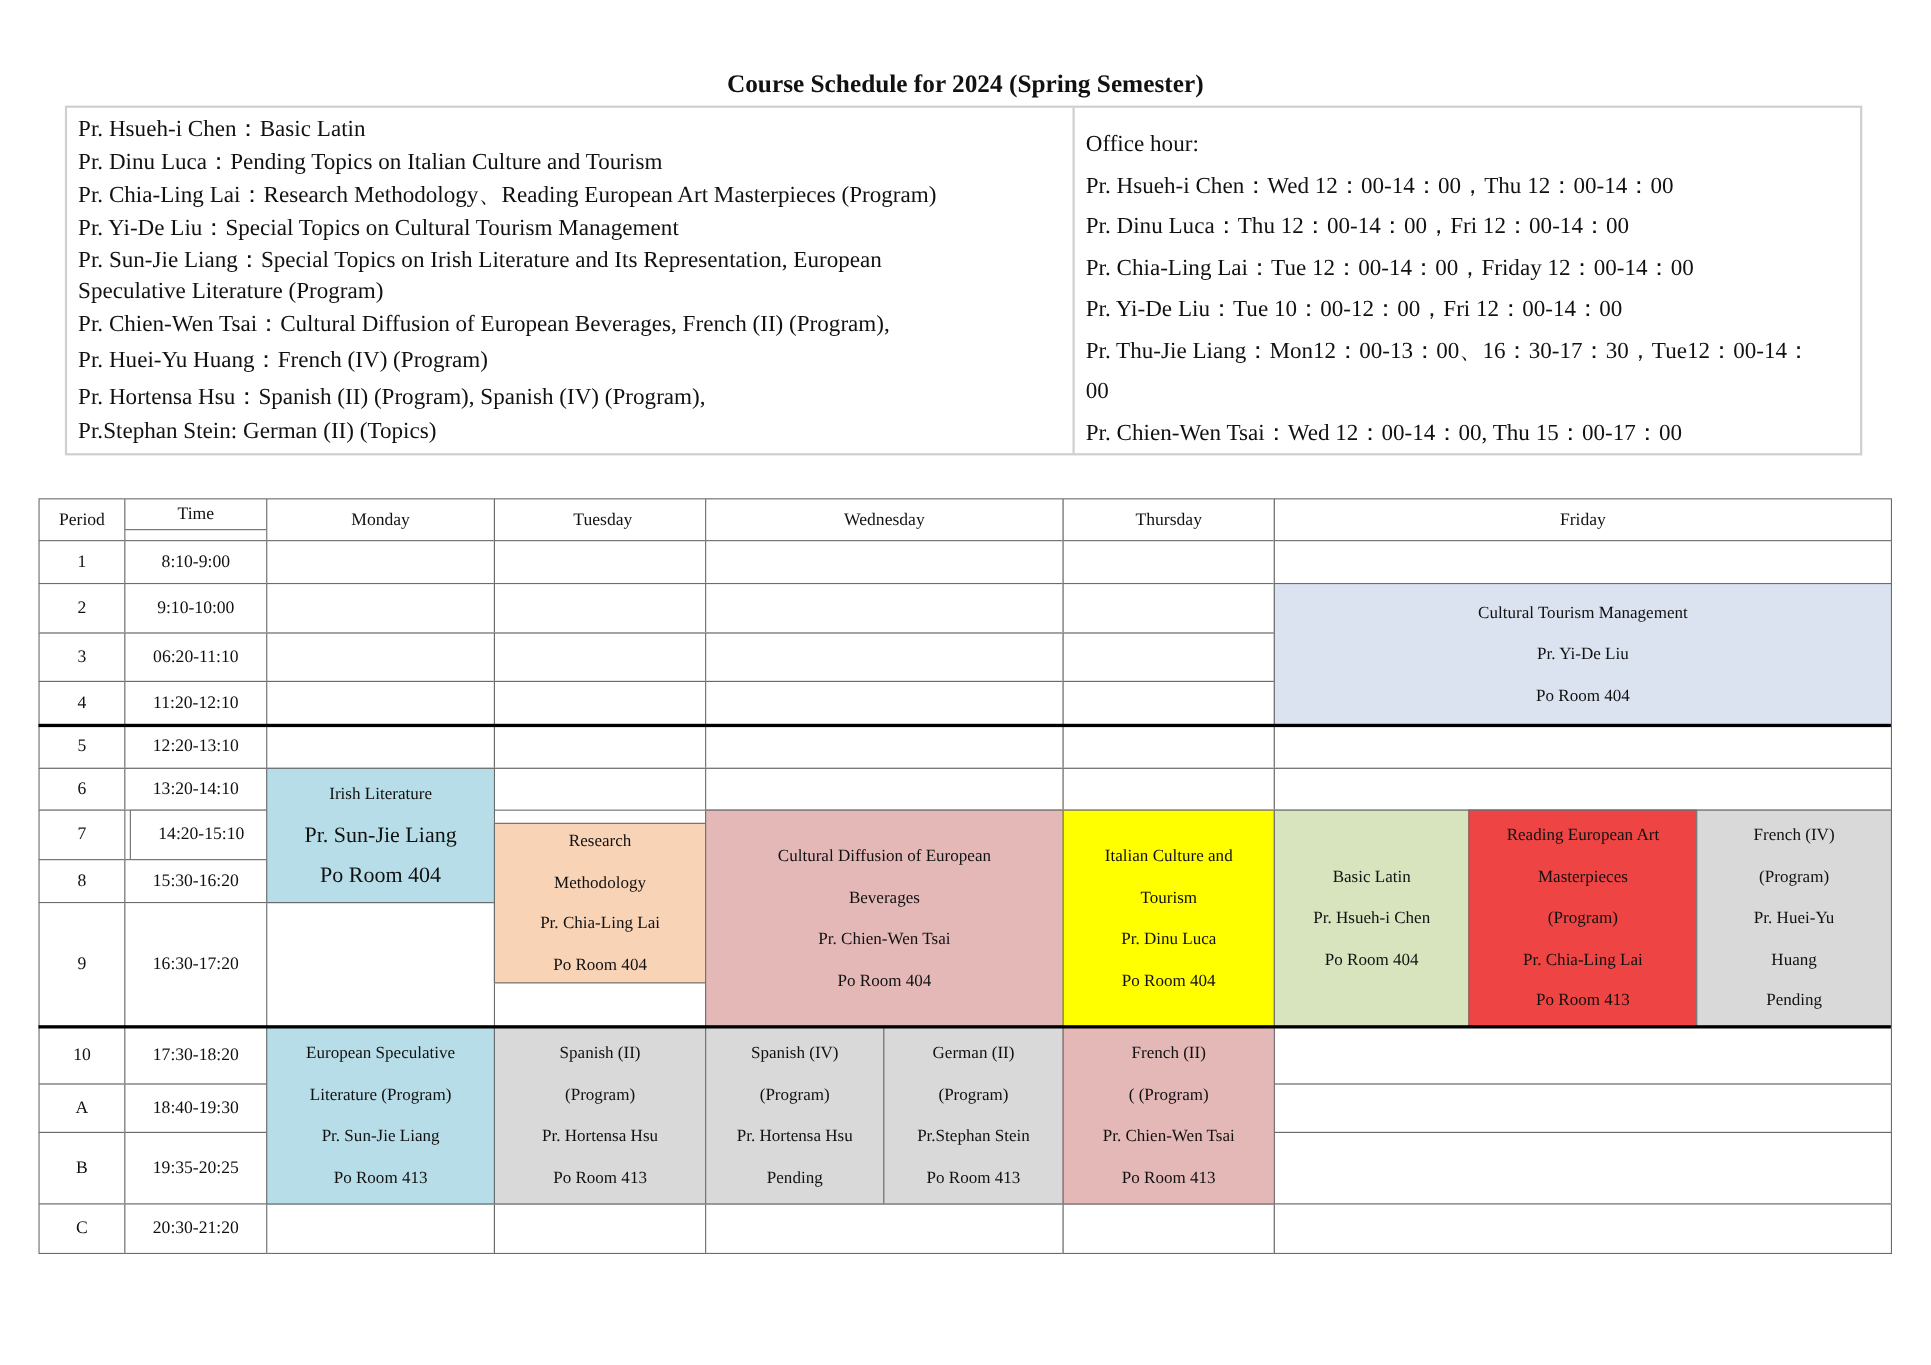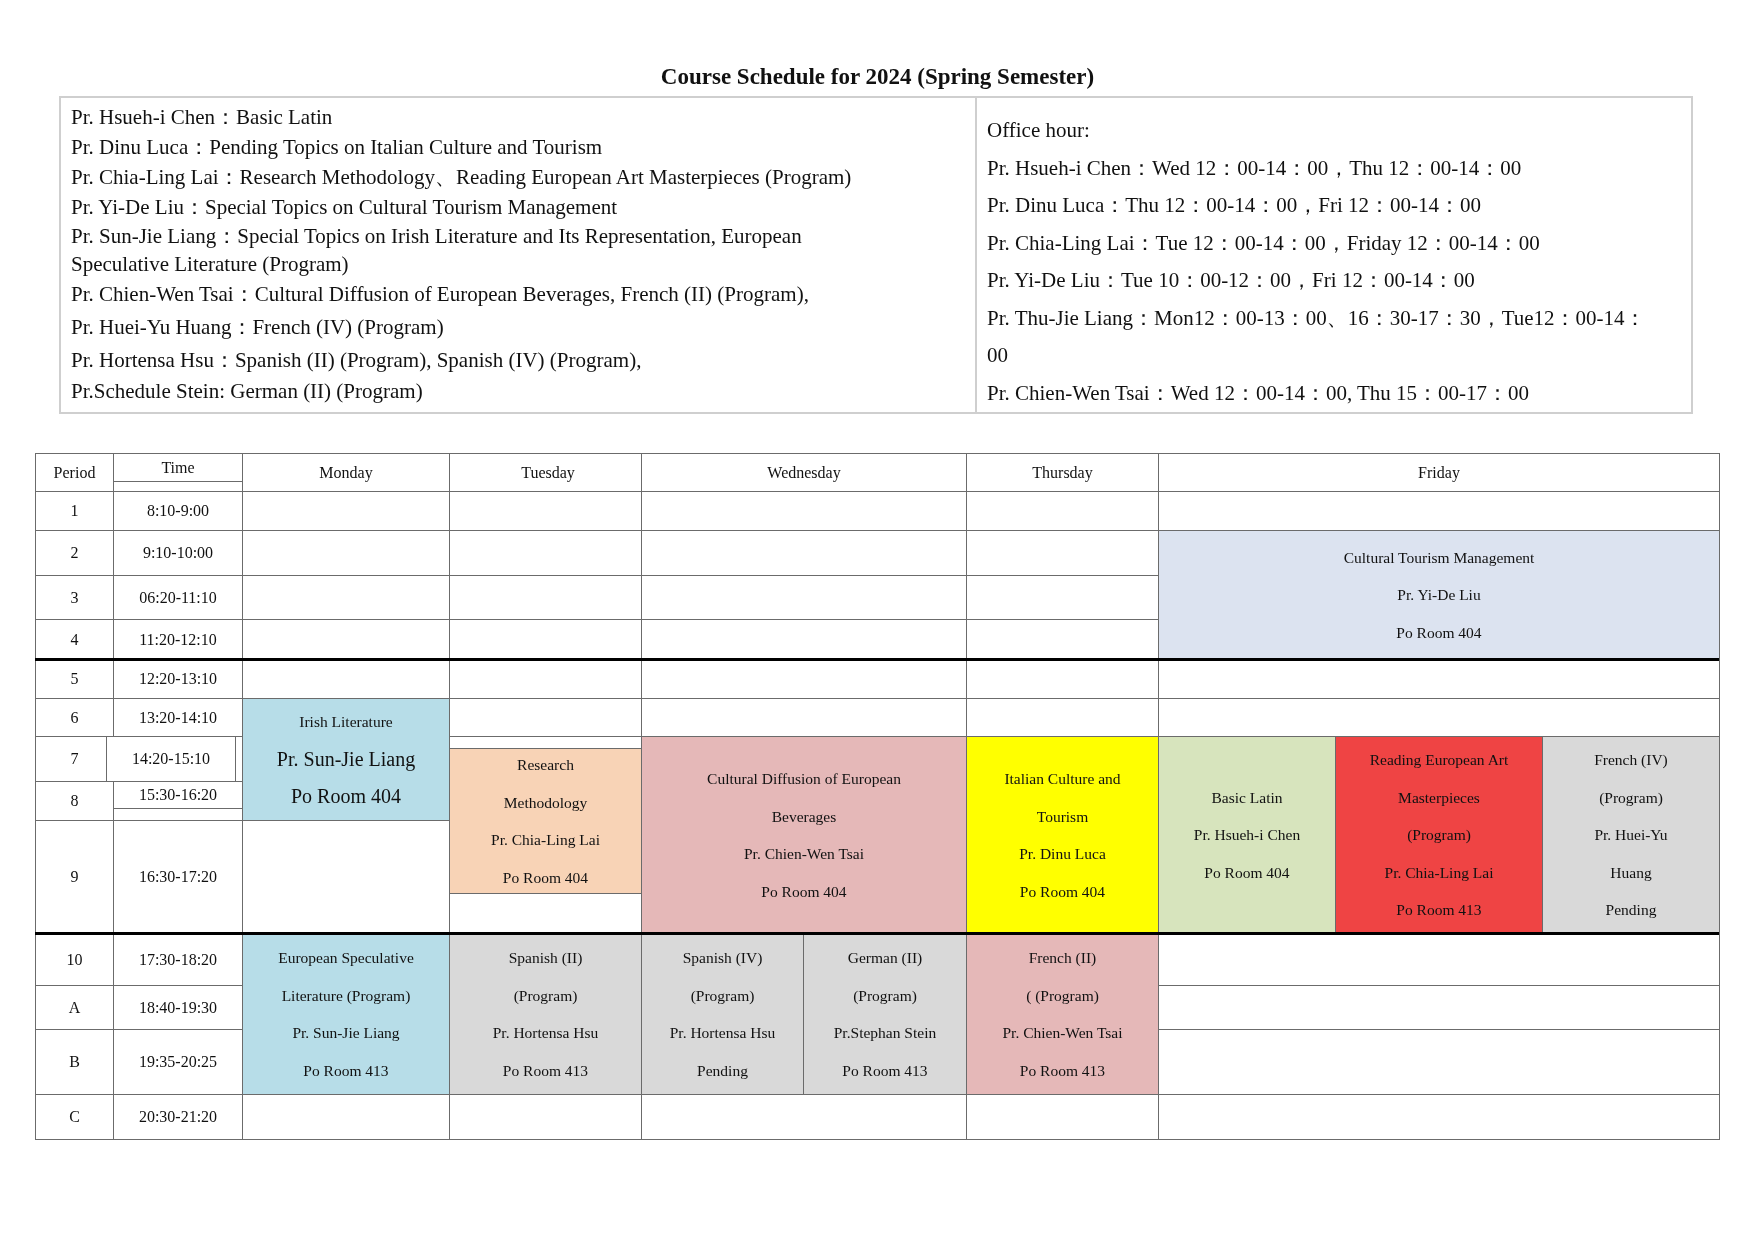--- a/index.html
+++ b/index.html
@@ -34,21 +34,21 @@
   <div class="left">
     <div class="ln">Pr. Hsueh-i Chen：Basic Latin</div>
     <div class="ln">Pr. Dinu Luca：Pending Topics on Italian Culture and Tourism</div>
     <div class="ln">Pr. Chia-Ling Lai：Research Methodology、Reading European Art Masterpieces (Program)</div>
     <div class="ln">Pr. Yi-De Liu：Special Topics on Cultural Tourism Management</div>
     <div class="ln tight">Pr. Sun-Jie Liang：Special Topics on Irish Literature and Its Representation, European</div>
     <div class="ln tight">Speculative Literature (Program)</div>
     <div class="ln" style="line-height:32px">Pr. Chien-Wen Tsai：Cultural Diffusion of European Beverages, French (II) (Program),</div>
     <div class="ln" style="line-height:34px">Pr. Huei-Yu Huang：French (IV) (Program)</div>
     <div class="ln" style="line-height:32px">Pr. Hortensa Hsu：Spanish (II) (Program), Spanish (IV) (Program),</div>
-    <div class="ln">Pr.Schedule Stein: German (II) (Program)</div>
+    <div class="ln">Pr.Stephan Stein: German (II) (Topics)</div>
   </div>
   <div class="right">
     <div class="ln">Office hour:</div>
     <div class="ln">Pr. Hsueh-i Chen：Wed 12：00-14：00，Thu 12：00-14：00</div>
     <div class="ln">Pr. Dinu Luca：Thu 12：00-14：00，Fri 12：00-14：00</div>
     <div class="ln">Pr. Chia-Ling Lai：Tue 12：00-14：00，Friday 12：00-14：00</div>
     <div class="ln">Pr. Yi-De Liu：Tue 10：00-12：00，Fri 12：00-14：00</div>
     <div class="ln">Pr. Thu-Jie Liang：Mon12：00-13：00、16：30-17：30，Tue12：00-14：</div>
     <div class="ln">00</div>
     <div class="ln">Pr. Chien-Wen Tsai：Wed 12：00-14：00, Thu 15：00-17：00</div>
@@ -109,27 +109,27 @@
     </div>
     <div class="cell " style="left: 35px; top: 698px; width: 79px; height: 39px;">
       <span>6</span>
     </div>
     <div class="cell " style="left: 113px; top: 698px; width: 130px; height: 39px;">
       <span>13:20-14:10</span>
     </div>
     <div class="cell " style="left: 35px; top: 736px; width: 79px; height: 46px;">
       <span>7</span>
     </div>
-    <div class="cell " style="left: 106px; top: 736px; width: 130px; height: 46px;">
+    <div class="cell " style="left: 118px; top: 736px; width: 130px; height: 46px;">
       <span>14:20-15:10</span>
     </div>
     <div class="cell " style="left: 35px; top: 781px; width: 79px; height: 40px;">
       <span>8</span>
     </div>
-    <div class="cell " style="left: 113px; top: 781px; width: 130px; height: 28px; justify-content: center;">
+    <div class="cell " style="left: 113px; top: 781px; width: 130px; height: 40px; justify-content: center;">
       <span>15:30-16:20</span>
     </div>
     <div class="cell " style="left: 35px; top: 820px; width: 79px; height: 114px;">
       <span>9</span>
     </div>
     <div class="cell " style="left: 113px; top: 820px; width: 130px; height: 114px;">
       <span>16:30-17:20</span>
     </div>
     <div class="cell " style="left: 35px; top: 933px; width: 79px; height: 53px;">
       <span>10</span>

